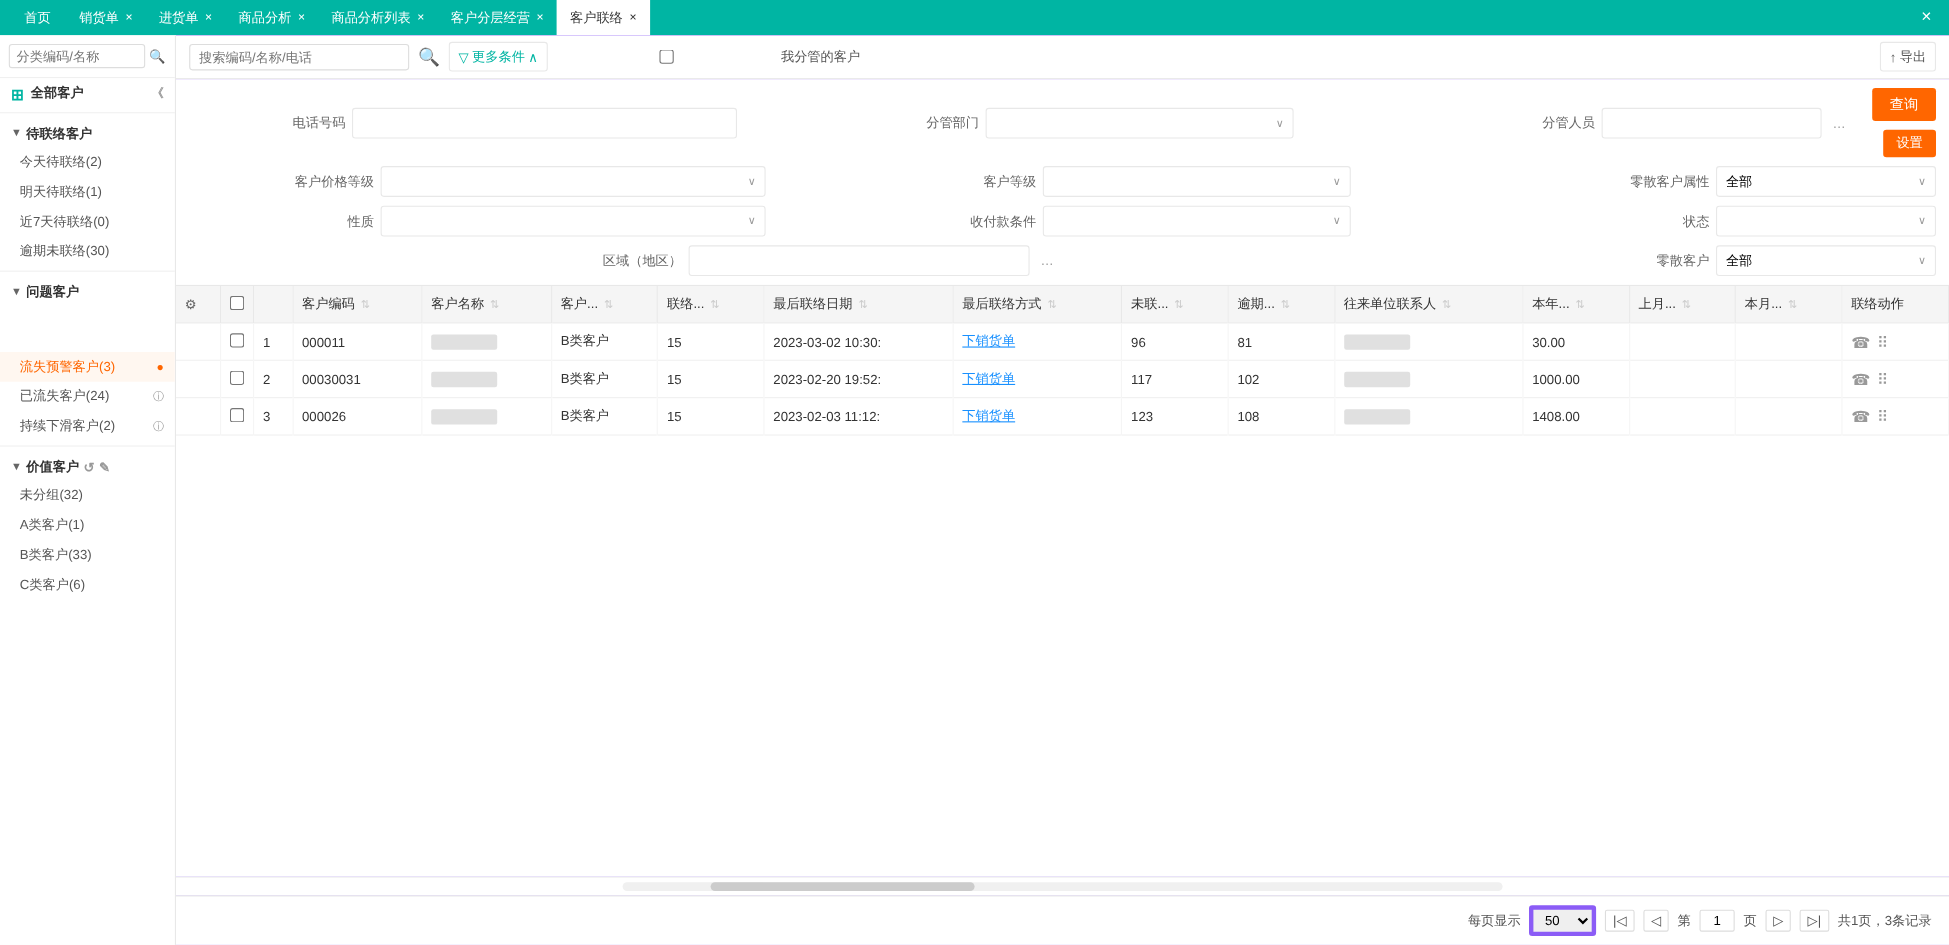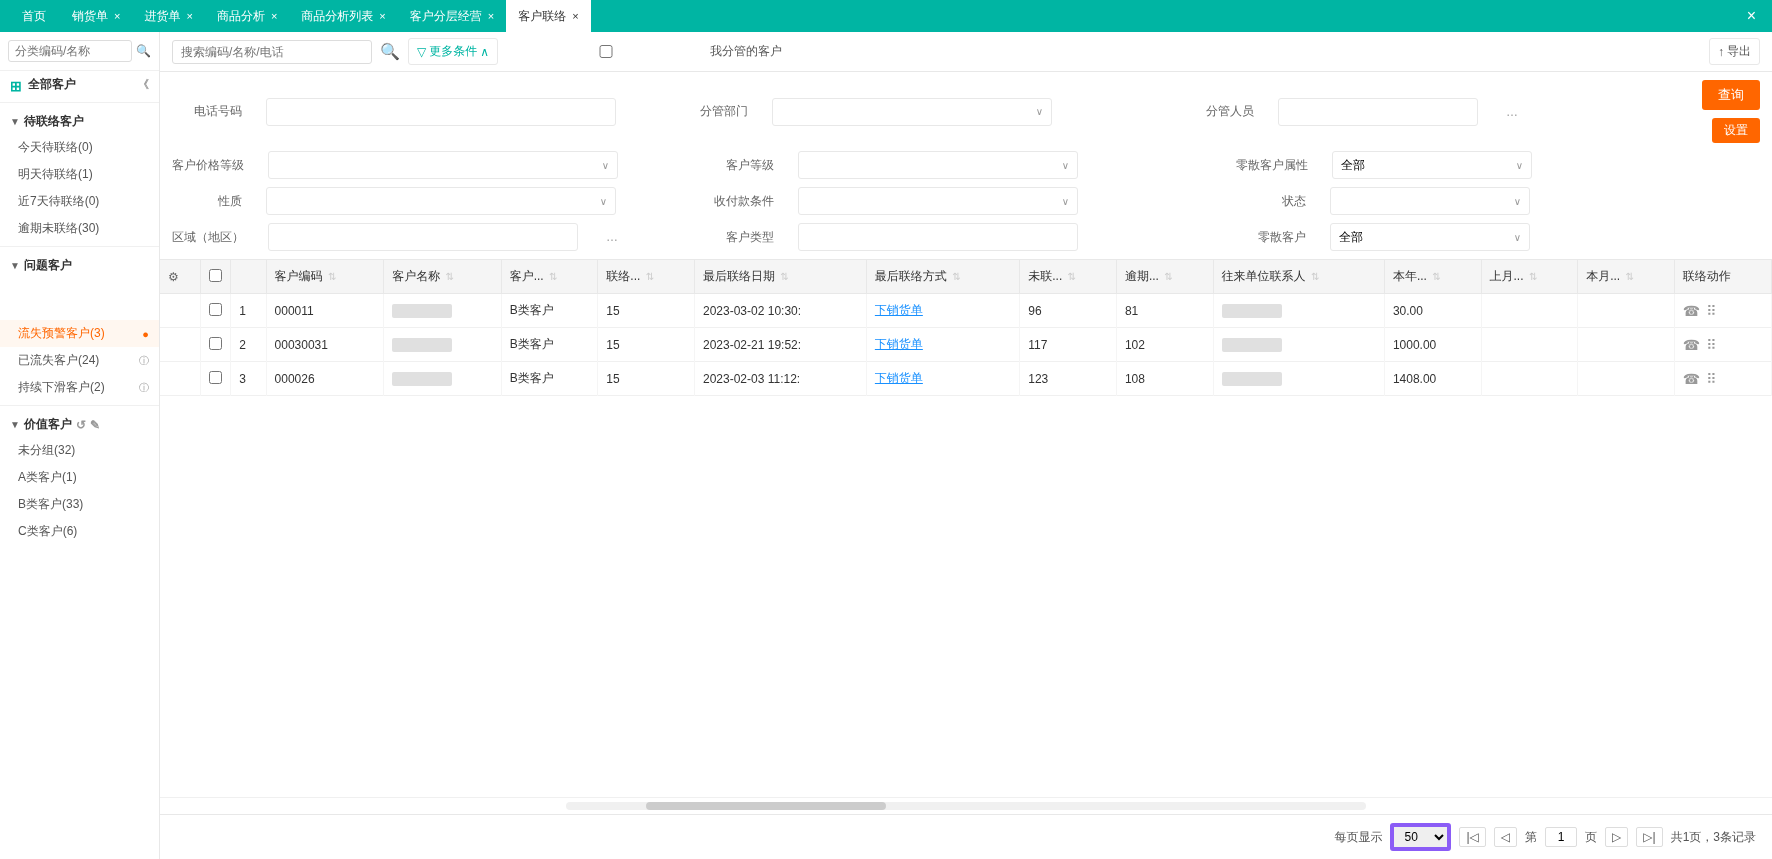--- a/index.html
+++ b/index.html
@@ -210,23 +210,24 @@
     .filter-row {
       display: flex;
       align-items: center;
       gap: 8px;
       margin-bottom: 8px;
     }
     .filter-row:last-child { margin-bottom: 0; }
     .filter-field {
       display: flex;
       align-items: center;
-      gap: 24px;
+      gap: 6px;
       flex: 1;
       min-width: 0;
+      justify-content: flex-end;
     }
     .filter-label {
       white-space: nowrap;
       color: #666;
       min-width: 70px;
       text-align: right;
     }
     .filter-input {
       flex: 1;
       border: 1px solid #e8e8e8;
@@ -460,21 +461,21 @@
       <span class="collapse-icon">《</span>
     </div>
 
     <div class="sidebar-divider"></div>
 
     <div class="sidebar-sub-group">
       <span class="triangle">▼</span>
       <span>待联络客户</span>
     </div>
     <div class="sidebar-item">
-      <span class="item-label">今天待联络(0)</span>
+      <span class="item-label">今天待联络(2)</span>
     </div>
     <div class="sidebar-item">
       <span class="item-label">明天待联络(1)</span>
     </div>
     <div class="sidebar-item">
       <span class="item-label">近7天待联络(0)</span>
     </div>
     <div class="sidebar-item">
       <span class="item-label">逾期未联络(30)</span>
     </div>
@@ -617,27 +618,20 @@
         </div>
       </div>
 
       <div class="filter-row">
         <div class="filter-field">
           <span class="filter-label">区域（地区）</span>
           <div class="filter-select" style="flex:1; max-width:310px;">
             <span></span>
           </div>
           <span class="filter-dots">…</span>
-        </div>
-        <div class="filter-field">
-          <span class="filter-label">客户类型</span>
-          <div class="filter-select" style="flex:1; max-width:280px;">
-            <span></span>
-            <span class="arrow"></span>
-          </div>
         </div>
         <div class="filter-field">
           <span class="filter-label">零散客户</span>
           <div class="filter-select" style="flex:1; max-width:200px;">
             <span>全部</span>
             <span class="arrow">∨</span>
           </div>
         </div>
       </div>
     </div>
@@ -693,21 +687,21 @@
             <tr>
       <td></td>
       <td class="checkbox-cell">
         <input type="checkbox" style="">
       </td>
       <td>2</td>
       <td>00030031</td>
       <td><span class="blurred">&nbsp;&nbsp;&nbsp;&nbsp;&nbsp;&nbsp;&nbsp;&nbsp;&nbsp;&nbsp;&nbsp;&nbsp;</span></td>
       <td>B类客户</td>
       <td>15</td>
-      <td>2023-02-21 19:52:</td>
+      <td>2023-02-20 19:52:</td>
       <td><span class="link-text">下销货单</span></td>
       <td>117</td>
       <td>102</td>
       <td><span class="blurred">&nbsp;&nbsp;&nbsp;&nbsp;&nbsp;&nbsp;&nbsp;&nbsp;&nbsp;&nbsp;&nbsp;&nbsp;&nbsp;&nbsp;&nbsp;&nbsp;</span></td>
       <td>1000.00</td>
       <td></td>
       <td></td>
       <td>
         <div class="action-icons">
           <span class="action-icon">☎</span>

